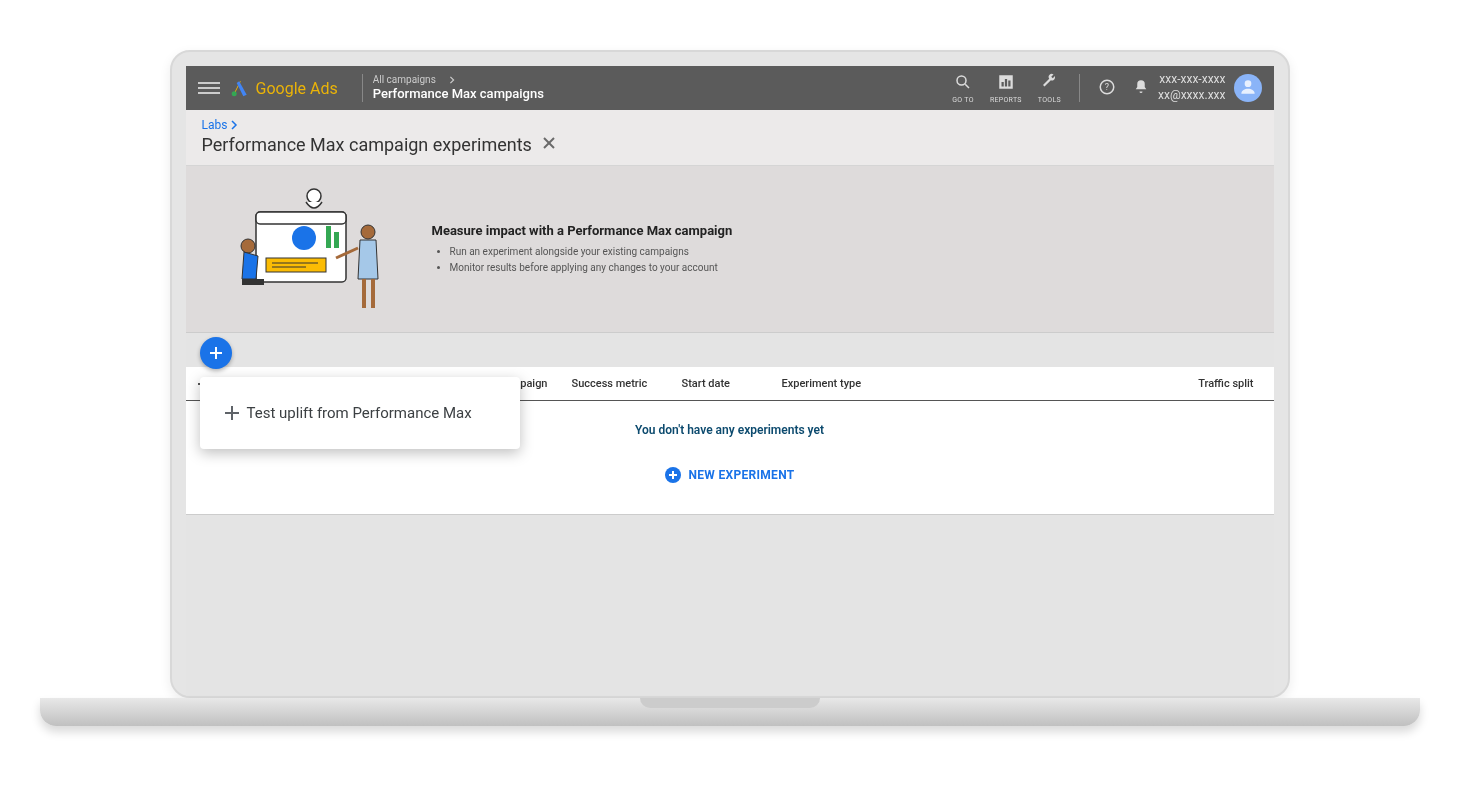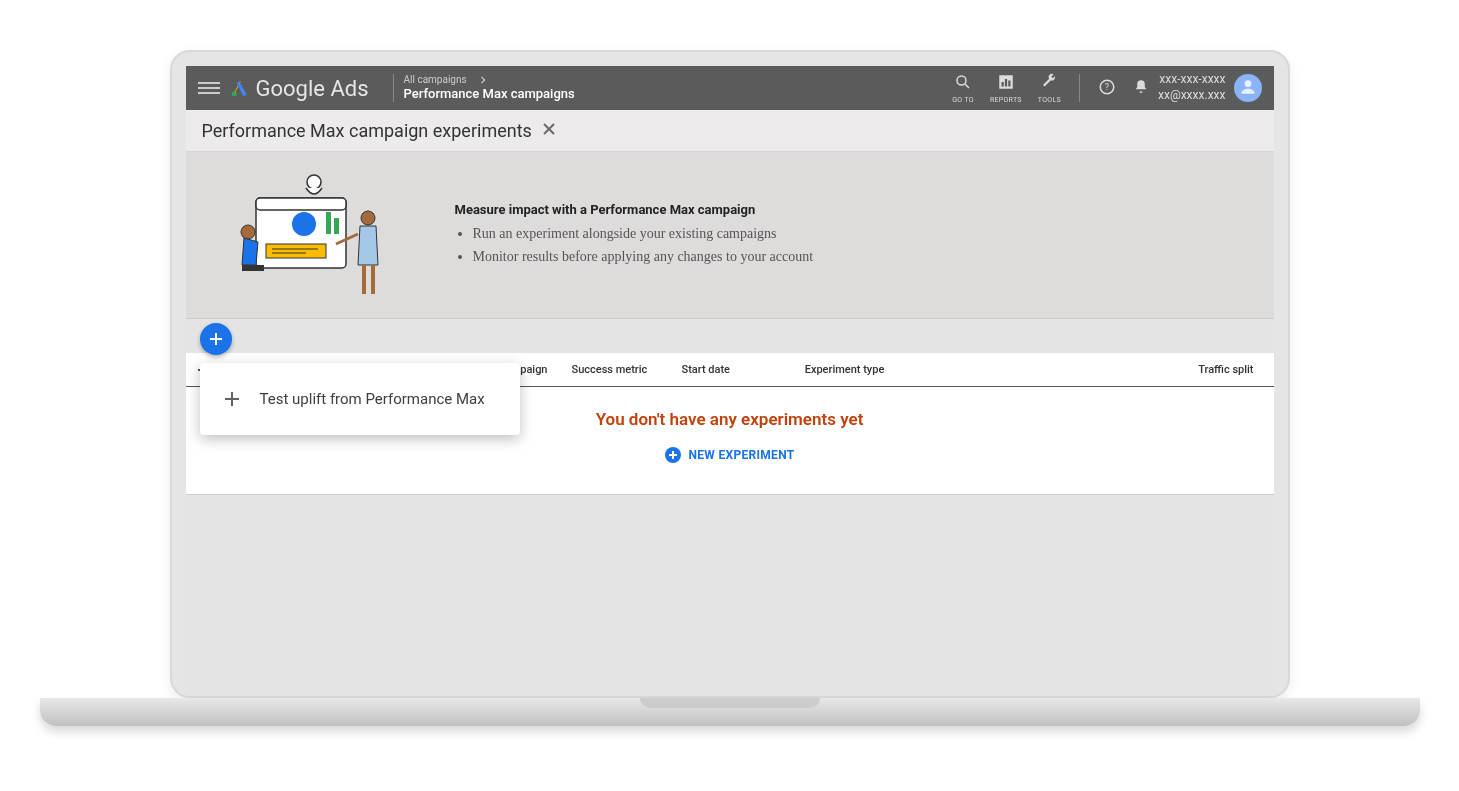--- a/index.html
+++ b/index.html
@@ -58,21 +58,21 @@
   color: #fff;
   display: flex;
   align-items: center;
   padding: 0 12px;
   font-size: 13px;
 }
 .menu-icon { width:22px; display:flex; flex-direction:column; gap:3px; cursor:pointer; margin-right:10px;}
 .menu-icon span { height:2px; background:#ccc; }
 .ads-logo { display:flex; align-items:center; gap:6px; margin-right:14px;}
 .ads-triangle svg { display:block; }
-.ads-text { font-size:22px; color:#e5e5e5; font-weight:400;}
+.ads-text { font-size:16px; color:#eab308; font-weight:400;}
 .vdiv { width:1px; height:28px; background:#888; margin:0 10px;}
 .crumb-block { line-height:1.2; }
 .crumb-top { font-size:10px; color:#ccc; display:flex; align-items:center; gap:12px;}
 .crumb-top svg { width:8px; height:8px;}
 .crumb-bottom { font-size:13px; color:#fff; font-weight:500;}
 .top-spacer { flex:1; }
 .top-icon { display:flex; flex-direction:column; align-items:center; gap:2px; margin:0 8px; cursor:pointer; color:#dcdcdc;}
 .top-icon svg { width:18px; height:18px; fill:#dcdcdc;}
 .top-icon-label { font-size:7px; letter-spacing:0.3px;}
 .account-block { text-align:right; font-size:12px; color:#ddd; margin-right:8px; line-height:1.3;}
@@ -82,48 +82,48 @@
 
 .page-header { background:#eceaea; padding:8px 16px 10px; border-bottom:1px solid #d5d5d5;}
 .labs-link { color:#1a73e8; font-size:12px; display:flex; align-items:center; gap:2px;}
 .labs-link svg { width:10px; height:10px; fill:#1a73e8;}
 .page-title-row { display:flex; align-items:center; gap:10px; margin-top:2px;}
 .page-title { font-size:18px; color:#333; font-weight:400;}
 .close-x { color:#6a6a6a; cursor:pointer;}
 .close-x svg{ width:14px; height:14px; stroke:#6a6a6a; stroke-width:2; fill:none;}
 
 
-.info-panel { background:#dedbdb; display:flex; align-items:center; padding:18px 40px; gap:59px; border-bottom:1px solid #ccc;}
+.info-panel { background:#dedbdb; display:flex; align-items:center; padding:18px 40px; gap:36px; border-bottom:1px solid #ccc;}
 .illustration { width:170px; height:130px; flex-shrink:0;}
 .info-text h4 { font-size:13px; font-weight:700; color:#222; margin-bottom:6px;}
-.info-text ul { list-style:disc; padding-left:18px; color:#555; font-size:14px; line-height:1.6;font-family:Liberation Serif, serif;}
+.info-text ul { list-style:disc; padding-left:18px; color:#555; font-size:10px; line-height:1.6;}
 
 
 .fab-zone { position:relative; height:34px; background:#e4e4e4;}
 .fab { width:32px; height:32px; border-radius:50%; background:#1a73e8; position:absolute; left:14px; top:4px; display:flex; align-items:center; justify-content:center; cursor:pointer; box-shadow:0 2px 4px rgba(0,0,0,0.3);}
 .fab svg { width:16px; height:16px; stroke:#fff; stroke-width:2;}
 .popup-menu { position:absolute; left:14px; top:44px; background:#fff; border-radius:4px; box-shadow:0 4px 14px rgba(0,0,0,0.25); width:320px; z-index:10; padding:8px 0;}
-.popup-item { display:flex; align-items:center; gap:18px; padding:18px 22px; cursor:pointer; color:#3c4043; font-size:15px;}
+.popup-item { display:flex; align-items:center; gap:5px; padding:18px 22px; cursor:pointer; color:#3c4043; font-size:15px;}
 .popup-item svg { width:20px; height:20px; stroke:#5f6368; stroke-width:2;}
 
 
 .table-wrap { background:#fff; border-bottom:1px solid #ccc;}
 .thead { display:flex; border-bottom:1px solid #555; font-size:11px; color:#333; font-weight:500;}
 .th { padding:10px 12px; border-right:0px; flex-shrink:0;}
 .th.check { width:34px; display:flex; align-items:center; justify-content:center;}
 .th.check span { width:10px; height:2px; background:#555; display:block;}
 .th.c1 { width:160px;}
 .th.c2 { width:180px; text-align:right;}
 .th.c3 { width:130px;}
 .th.c4 { width:110px;}
 .th.c5 { width:100px;}
-.th.c6 { width:150px;text-align:center;}
+.th.c6 { width:150px;}
 .th.c7 { flex:1; text-align:right; padding-right:20px;}
 .tbody-empty { text-align:center; padding:22px 0 30px; background:#fff;}
-.empty-msg { font-size:17px; color:#c2410c; font-weight:600; margin-bottom:16px;}
+.empty-msg { font-size:12px; color:#0c4a6e; font-weight:600; margin-bottom:28px;}
 .new-exp-btn { display:inline-flex; align-items:center; gap:8px; color:#1a73e8; font-size:12px; font-weight:700; cursor:pointer; letter-spacing:0.3px;}
 .new-exp-btn .circle-plus { width:16px; height:16px; border-radius:50%; background:#1a73e8; display:flex; align-items:center; justify-content:center;}
 .new-exp-btn .circle-plus svg { width:10px;height:10px; stroke:#fff; stroke-width:2;}
 .bottom-space { height:150px; background:#e4e4e4;}
 </style>
 </head>
 <body>
 
 <div class="laptop-frame">
   <div class="laptop-body">
@@ -196,20 +196,26 @@
         </div>
         <div class="avatar">
           <span><svg viewBox="0 0 24 24">
                 <circle cx="12" cy="8" r="4" fill="#e8f0fe"></circle>
                 <path d="M4 20c0-4 4-6 8-6s8 2 8 6" fill="#e8f0fe"></path>
               </svg></span>
         </div>
       </div>
 
       <div class="page-header">
+        <a class="labs-link">
+          <span>Labs</span>
+          <svg viewBox="0 0 10 10">
+              <path d="M3 1 L7 5 L3 9" stroke="#1a73e8" stroke-width="1.5" fill="none"></path>
+            </svg>
+        </a>
         <div class="page-title-row">
           <div class="page-title">Performance Max campaign experiments</div>
           <span class="close-x">
             <svg viewBox="0 0 14 14">
                 <line x1="2" y1="2" x2="12" y2="12"></line>
                 <line x1="12" y1="2" x2="2" y2="12"></line>
               </svg>
           </span>
         </div>
       </div>

